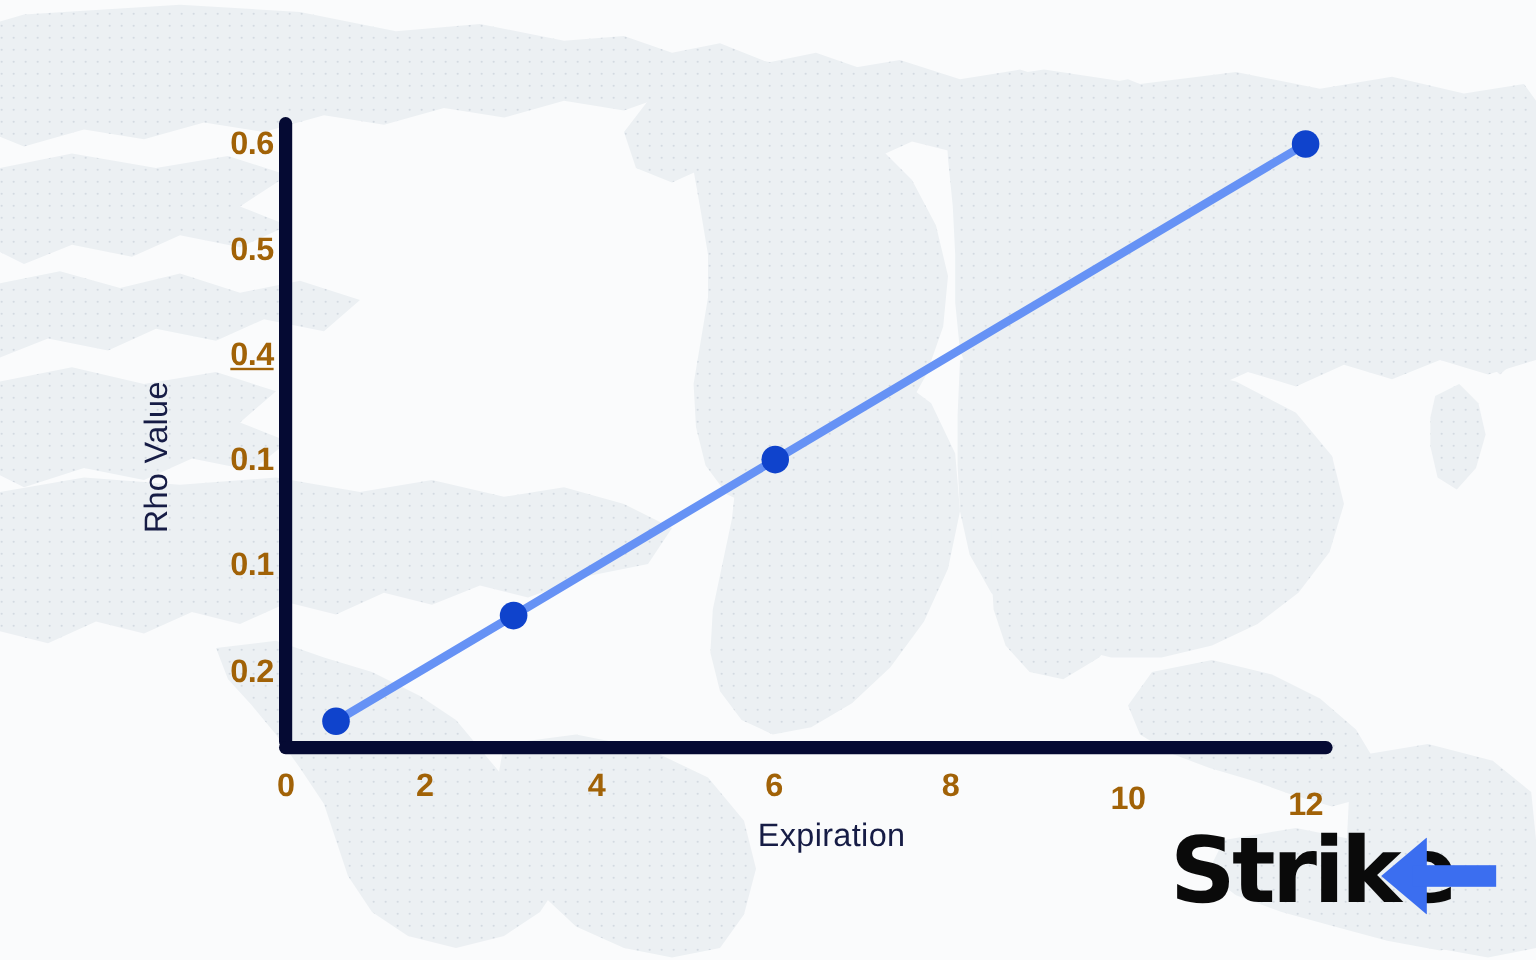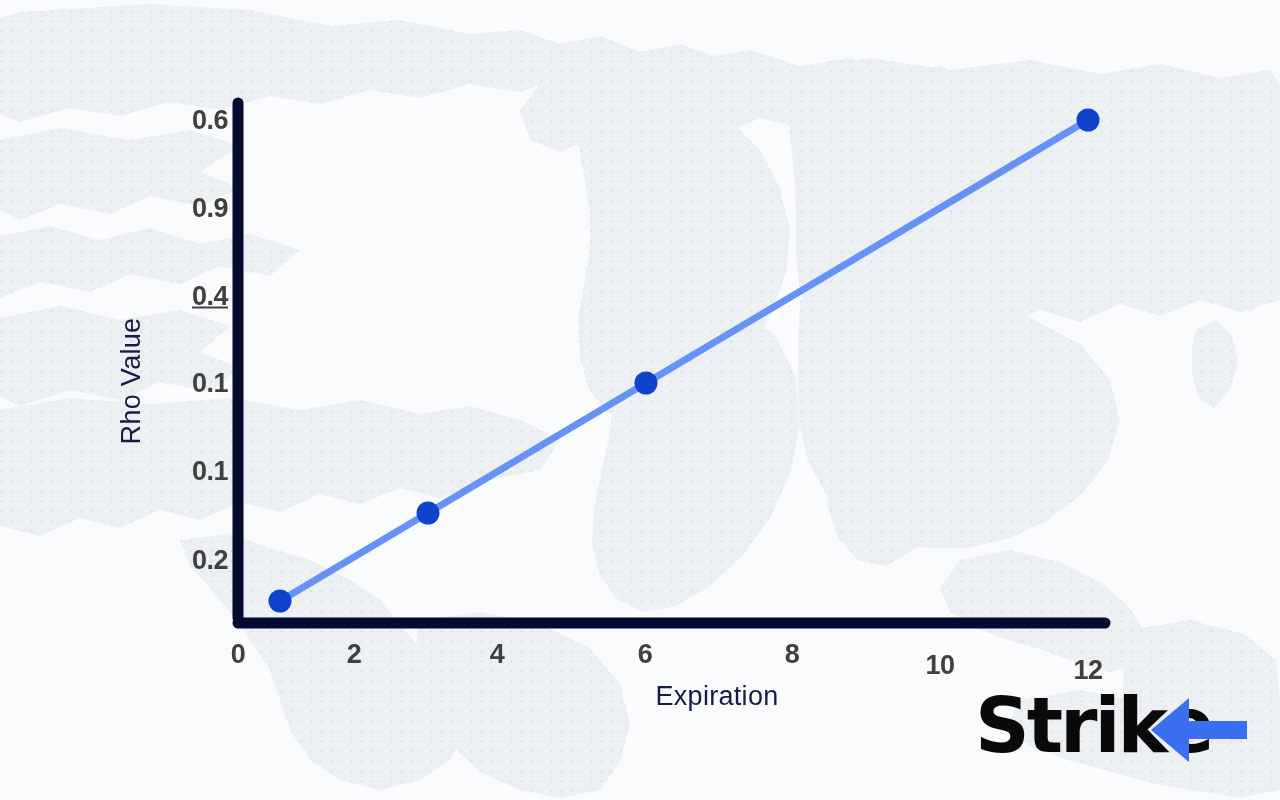--- a/index.html
+++ b/index.html
@@ -14,21 +14,21 @@
 
   
   #map-layer{z-index:1;}
   #dot-layer{z-index:2;}
 
   
   #chart-layer{z-index:3;}
 
   .tick-label{
     position:absolute;
-    color:#404040;
+    color:#a16207;
     font-weight:bold;
     font-family:"Liberation Sans", sans-serif;
     white-space:nowrap;
     letter-spacing:-0.5px;
   }
   .ytick{font-size:27px;text-align:right;transform:translate(-100%,-50%);}
   .xtick{font-size:27px;transform:translate(-50%,0);}
 
   .axis-title{
     position:absolute;
@@ -158,36 +158,36 @@
 
     <circle cx="280" cy="601" r="11.5" fill="#0f43cc"></circle>
     <circle cx="428" cy="513" r="11.5" fill="#0f43cc"></circle>
     <circle cx="646" cy="383" r="11.5" fill="#0f43cc"></circle>
     <circle cx="1088" cy="120" r="11.5" fill="#0f43cc"></circle>
   </svg>
 
   <div class="layer" style="z-index:4;">
 
     <div class="tick-label ytick" style="left:228px;top:120px;">0.6</div>
-    <div class="tick-label ytick" style="left:228px;top:208px;">0.9</div>
+    <div class="tick-label ytick" style="left:228px;top:208px;">0.5</div>
     <div class="tick-label ytick" style="left:228px;top:296px;text-decoration:underline;">0.4</div>
     <div class="tick-label ytick" style="left:228px;top:383px;">0.1</div>
     <div class="tick-label ytick" style="left:228px;top:471px;">0.1</div>
     <div class="tick-label ytick" style="left:228px;top:560px;">0.2</div>
 
     <div class="tick-label xtick" style="left:238px;top:639px;">0</div>
     <div class="tick-label xtick" style="left:354px;top:639px;">2</div>
     <div class="tick-label xtick" style="left:497px;top:639px;">4</div>
     <div class="tick-label xtick" style="left:645px;top:639px;">6</div>
     <div class="tick-label xtick" style="left:792px;top:639px;">8</div>
     <div class="tick-label xtick" style="left:940px;top:650px;">10</div>
     <div class="tick-label xtick" style="left:1088px;top:639px;margin-top:16px;">12</div>
 
     <div class="axis-title" id="ylabel" style="left:131px;top:381px;">Rho Value</div>
-    <div class="axis-title" id="xlabel" style="left:693px;top:681px;margin-left:24px;">Expiration</div>
+    <div class="axis-title" id="xlabel" style="left:693px;top:681px;">Expiration</div>
   </div>
 
   <div id="logo">
     <div id="logo-text">Strike</div>
     <svg id="logo-arrow" width="100" height="64" viewBox="0 0 100 64">
       <path d="M42,0 L42,64 L4,32 Z" fill="#3b6ef0"></path>
       <rect x="30" y="23" width="70" height="18" fill="#3b6ef0"></rect>
     </svg>
   </div>
 

